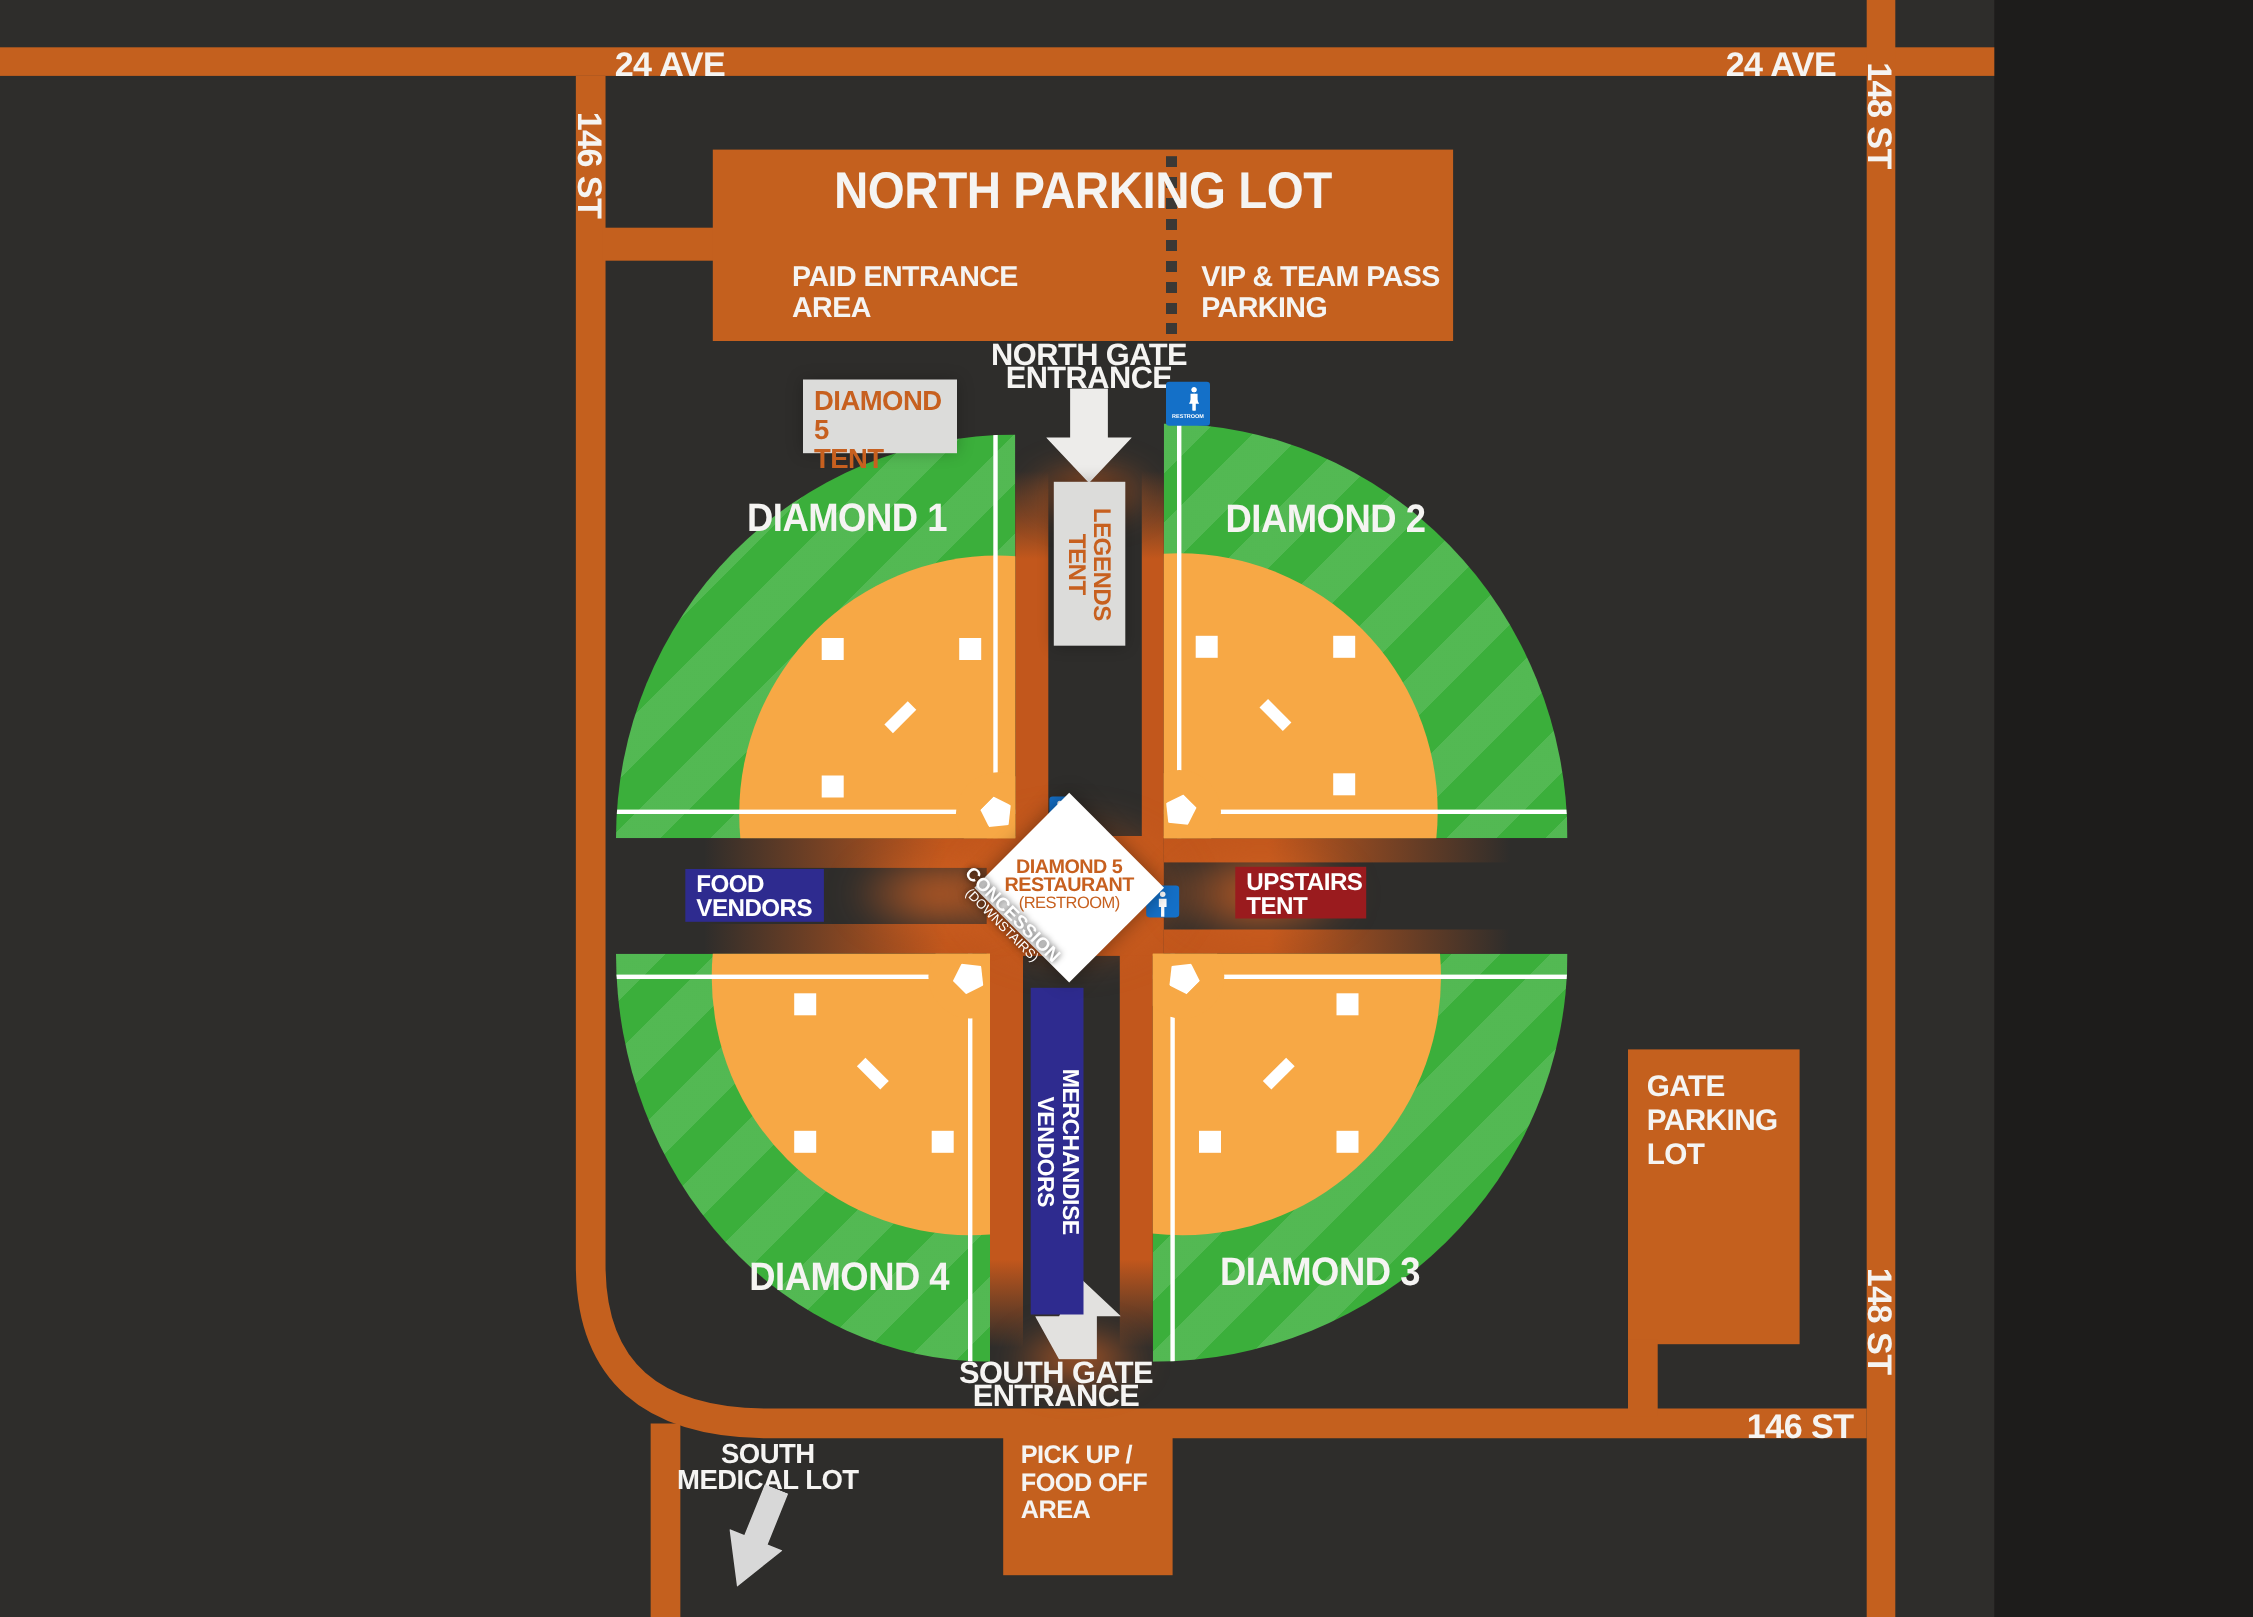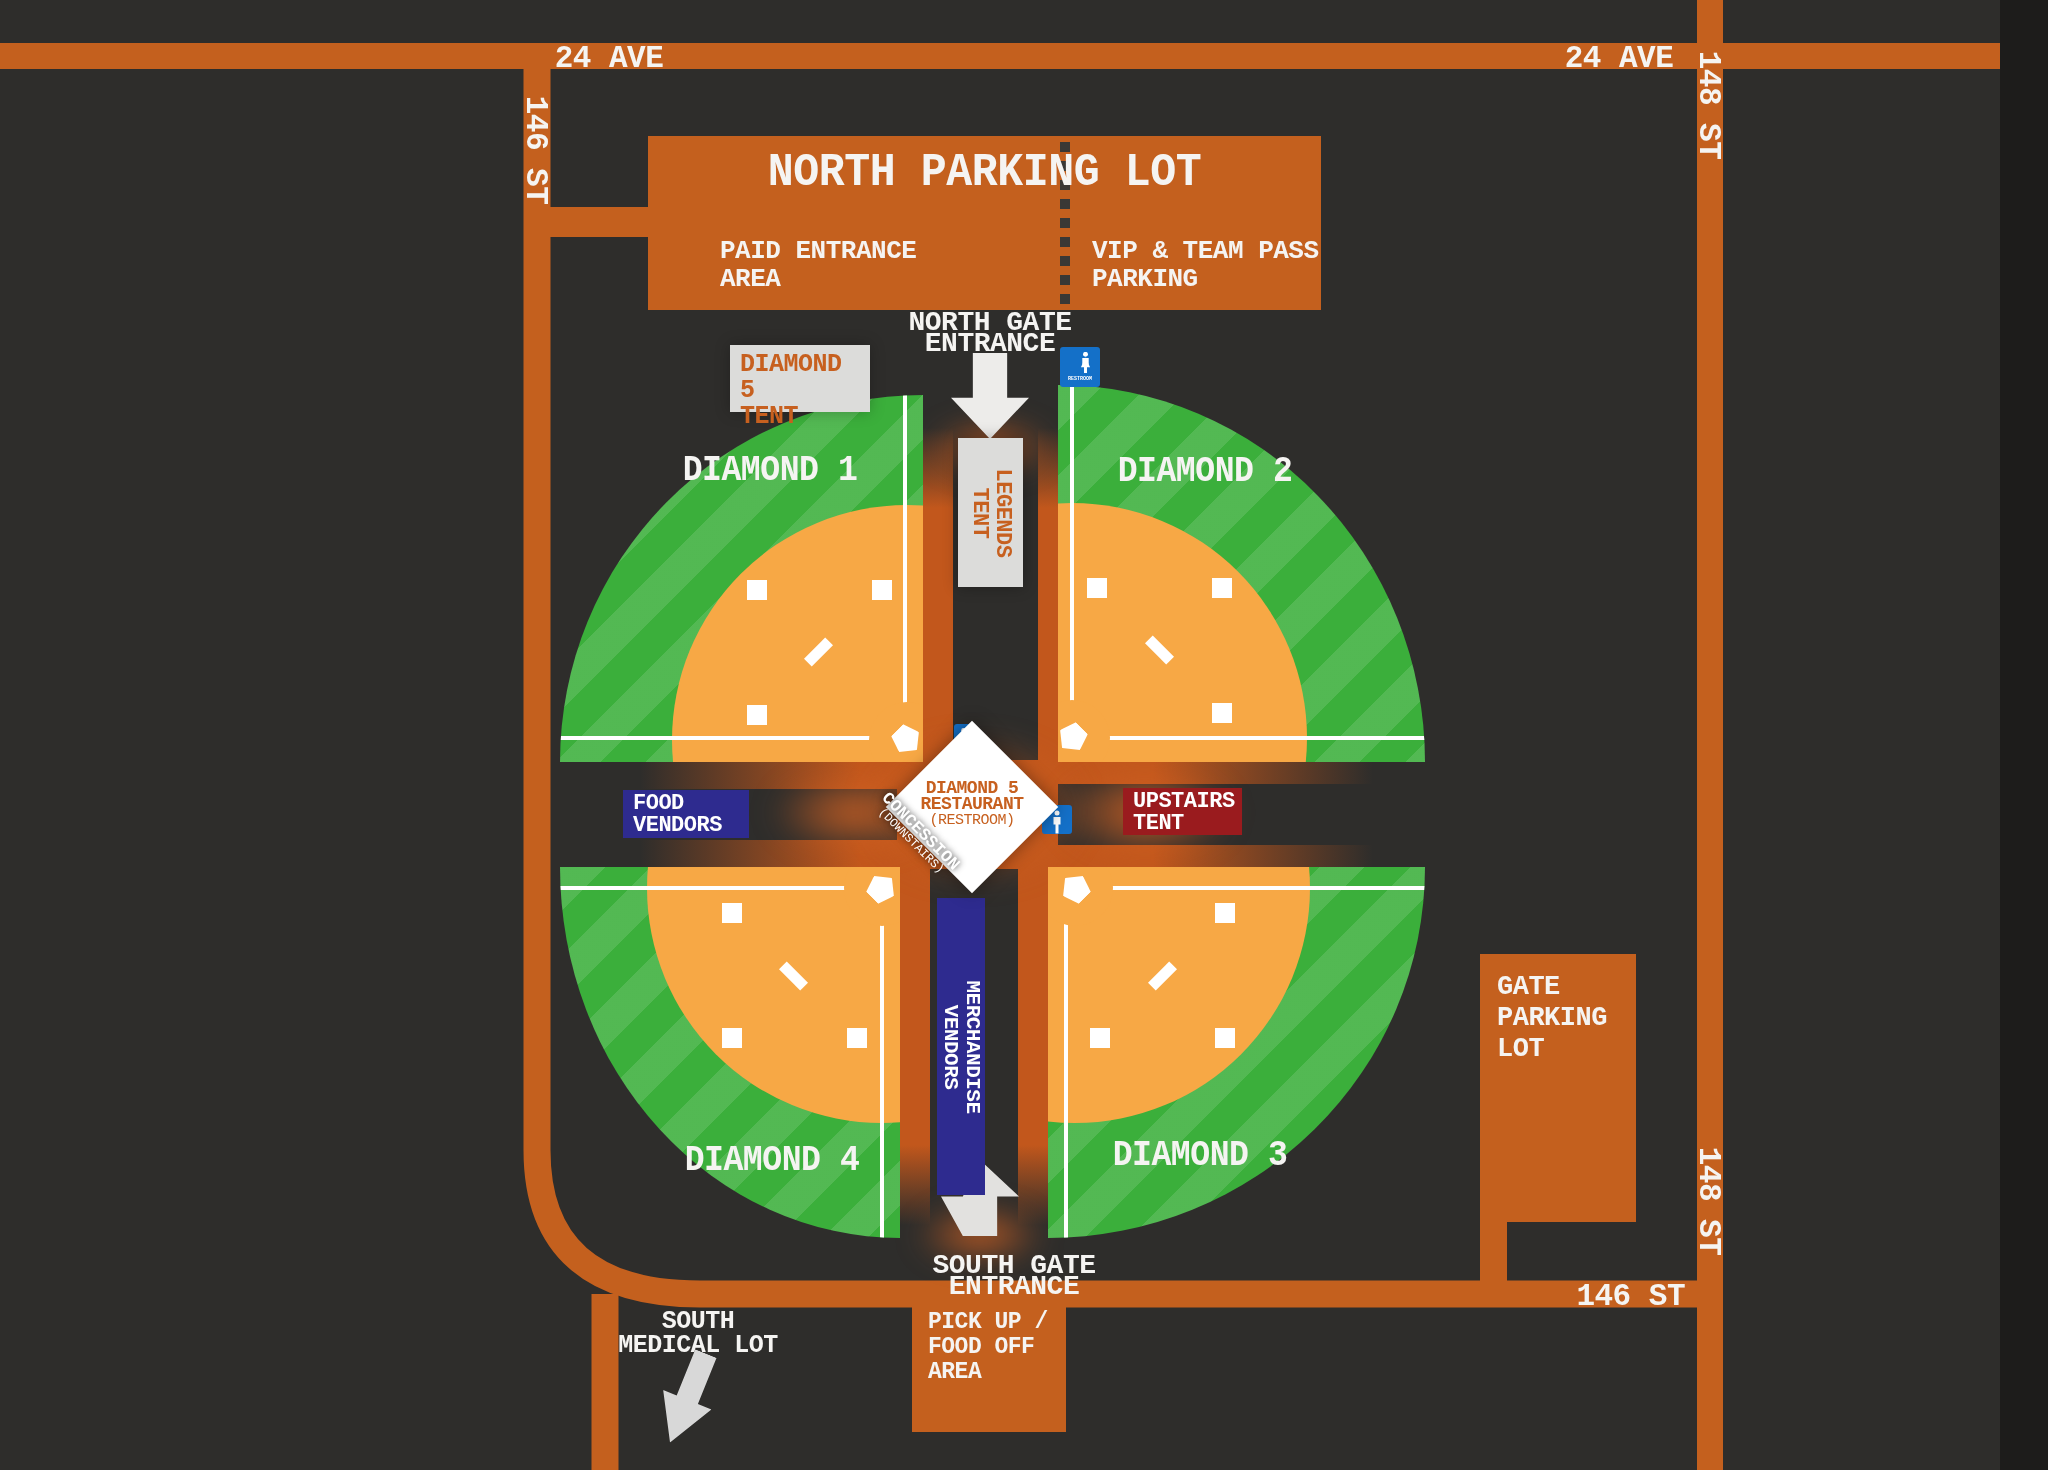--- a/index.html
+++ b/index.html
@@ -1,19 +1,19 @@
 <!DOCTYPE html>
 <html><head>
 <meta charset="utf-8">
 <style>
   html,body{margin:0;padding:0;background:#1d1c1b;}
   #stage{
-    position:relative;width:2000px;height:1470px;overflow:hidden;
+    position:relative;width:1813px;height:1470px;overflow:hidden;
     background:#2E2D2B;
-    font-family:Liberation Mono, monospace;
+    font-family:Liberation Sans, sans-serif;
     -webkit-font-smoothing:antialiased;
   }
   #stage *{position:absolute;box-sizing:border-box;}
   .txt{color:#F5F4F2;font-weight:bold;letter-spacing:-0.5px;line-height:1.08;}
   .ctr{text-align:center;}
   .cond{transform:scaleX(.92);transform-origin:center;}
 
   
   svg.roads{left:0;top:0;}
   .lot{background:#C4601E;}
@@ -101,21 +101,21 @@
   #field-2 .mound{left:96px;top:250px;transform:rotate(-45deg);}
   #field-3 .mound{left:109px;top:94px;transform:rotate(45deg);}
   #field-4 .mound{left:228px;top:94px;transform:rotate(-45deg);}
   .field-lbl{font-size:36px;width:260px;}
   #lbl-d1{left:640px;top:452px;} #lbl-d2{left:1075px;top:453px;}
   #lbl-d3{left:1070px;top:1137px;} #lbl-d4{left:642px;top:1142px;}
 
   
   .gate-lbl{font-size:28px;line-height:21px;width:220px;}
   #north-gate-lbl{left:880px;top:312px;}
-  #south-gate-lbl{left:904px;top:1237px;margin-top:18px;}
+  #south-gate-lbl{left:850px;top:1237px;}
   .arrow-down{background:#EDECEA;clip-path:polygon(28% 0,72% 0,72% 52%,100% 52%,50% 100%,0 52%,28% 52%);}
   .arrow-up{background:#E2E1DF;clip-path:polygon(50% 0,100% 48%,72% 48%,72% 100%,28% 100%,0 48%,28% 48%);}
   #north-gate-arrow{left:951px;top:353px;width:78px;height:86px;}
   #south-gate-arrow{left:941px;top:1160px;width:78px;height:76px;}
   #south-lot-arrow{left:662px;top:1350px;width:52px;height:96px;background:#D8D8D8;
     clip-path:polygon(28% 0,72% 0,72% 52%,100% 52%,50% 100%,0 52%,28% 52%);transform:rotate(22deg);}
 
   
   #d5-tent{left:730px;top:345px;width:140px;height:67px;background:#DCDCDA;box-shadow:0 0 14px rgba(0,0,0,.25);}
   #d5-tent div{position:relative;color:#C7601F;font-weight:bold;font-size:25px;line-height:26px;padding:7px 0 0 10px;letter-spacing:-0.5px;}

